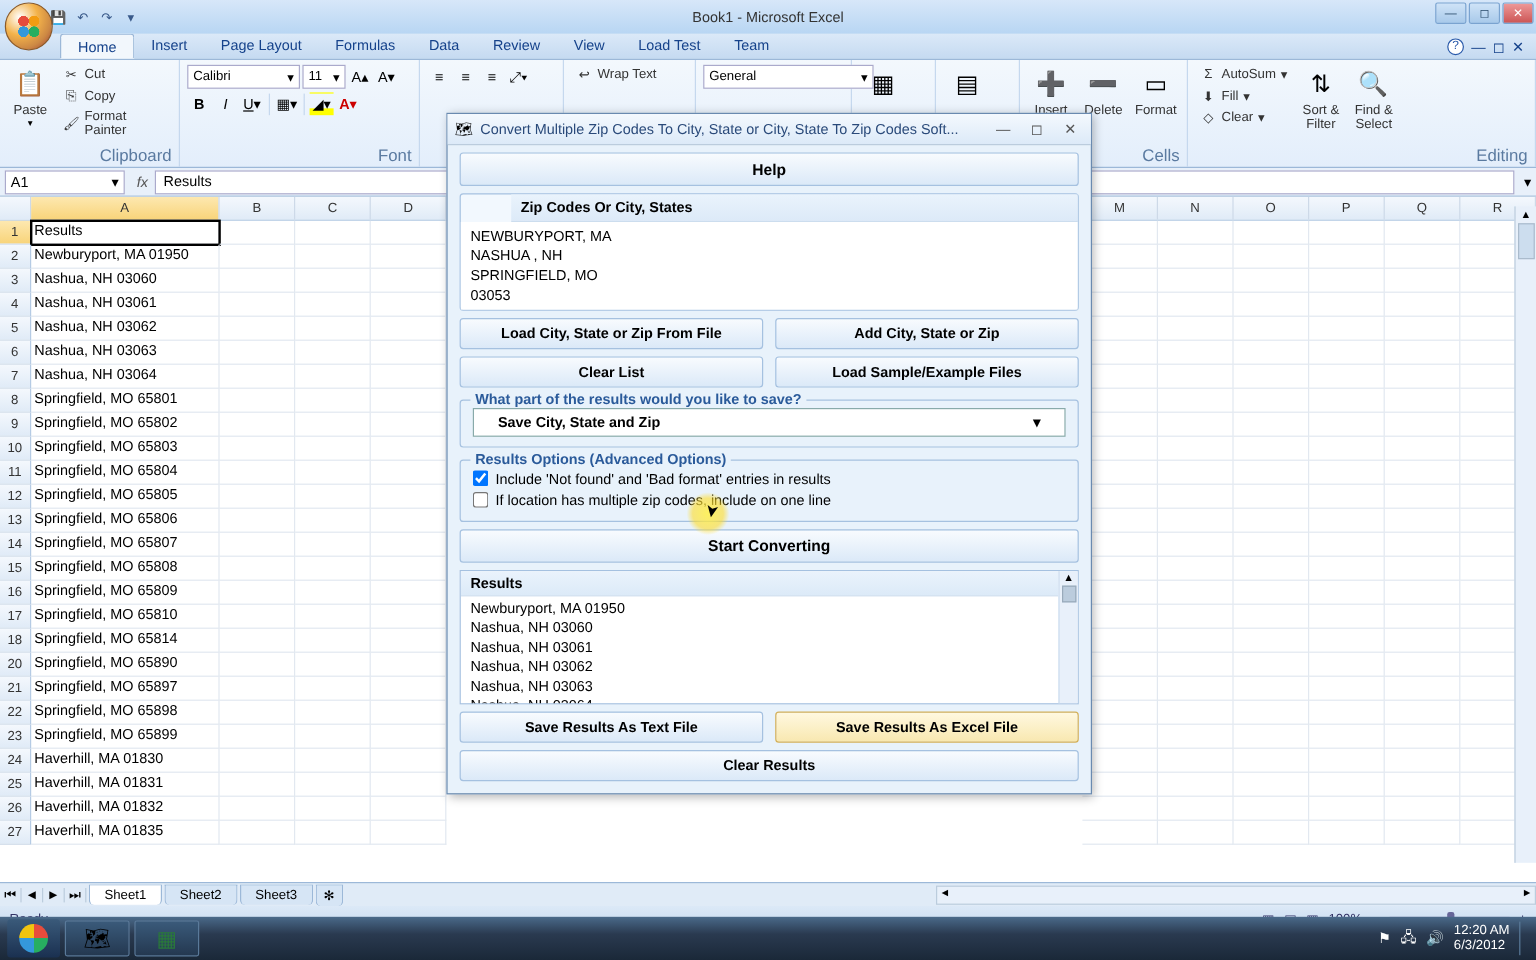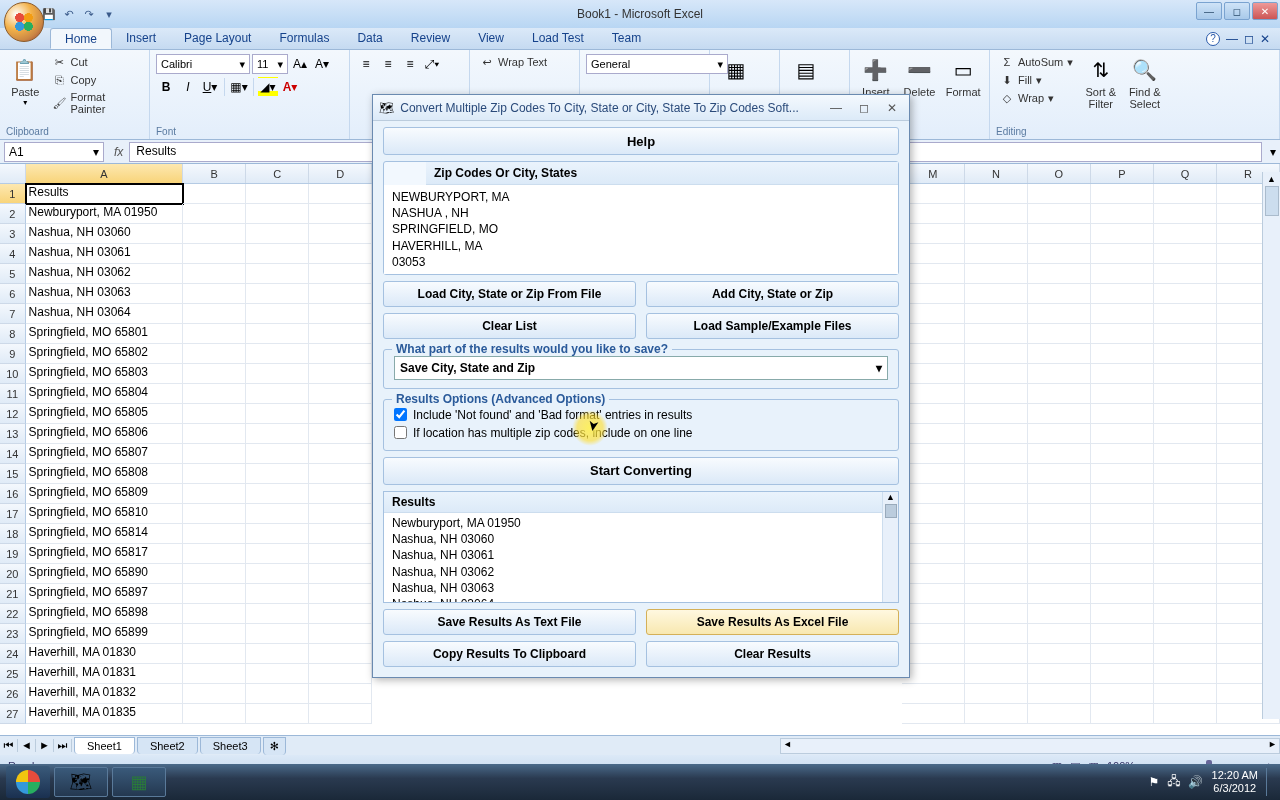--- a/index.html
+++ b/index.html
@@ -24,21 +24,21 @@
 
 
 .tabs { height:22px; background:linear-gradient(#dbe9f8,#c5daf1); display:flex; padding-left:50px; font-size:12px; border-bottom:1px solid #9cb8d8; }
 .tabs div { padding:3px 14px; cursor:pointer; color:#15428b; }
 .tabs .active { background:#f2f7fc; border:1px solid #9cb8d8; border-bottom:1px solid #f2f7fc; border-radius:3px 3px 0 0; }
 .tabs .helpicon { margin-left:auto; display:flex; gap:6px; padding-right:10px; align-items:center; }
 
 
 .ribbon { height:90px; background:linear-gradient(#f3f8fd,#e3eefb); display:flex; border-bottom:1px solid #9cb8d8; font-size:11px; }
 .group { border-right:1px solid #c5d8ee; padding:4px 6px 2px; display:flex; flex-direction:column; position:relative; }
-.group-label { text-align:left; font-size:10px; color:#5a7aa0; padding:2px 0 0; }
+.group-label { text-align:right; font-size:14px; color:#5a7aa0; padding:2px 0 0; }
 .group-body { flex:1; display:flex; align-items:flex-start; gap:4px; }
 .bigbtn { display:flex; flex-direction:column; align-items:center; width:40px; padding:2px; cursor:pointer; }
 .bigbtn .ic { width:28px; height:28px; display:flex; align-items:center; justify-content:center; font-size:20px; }
 .bigbtn .lbl { font-size:11px; text-align:center; line-height:1.1; margin-top:2px; color:#333; }
 .smrow { display:flex; flex-direction:column; gap:2px; }
 .smbtn { display:flex; align-items:center; gap:4px; padding:1px 4px; font-size:11px; cursor:pointer; color:#333; }
 .smbtn .ic { width:14px; height:14px; font-size:11px; display:inline-flex; align-items:center; justify-content:center; }
 .fontbox { display:flex; flex-direction:column; gap:3px; }
 .fontrow { display:flex; gap:2px; align-items:center; }
 .combo { height:20px; border:1px solid #aac; background:#fff; font-size:11px; padding:1px 4px; display:flex; align-items:center; justify-content:space-between; }
@@ -92,42 +92,42 @@
 .dlg-btn { height:28px; background:linear-gradient(#f8fbfe,#dbe9f8); border:1px solid #a5c1e0; border-radius:3px; display:flex; align-items:center; justify-content:center; font-weight:bold; cursor:pointer; font-size:13px; }
 .dlg-btn.small { height:26px; font-size:12px; }
 .dlg-btn.highlight { background:linear-gradient(#fff8e0,#f8e8b0); border-color:#d4b058; }
 .btnrow { display:flex; gap:10px; }
 .btnrow .dlg-btn { flex:1; }
 .panel { border:1px solid #a5c1e0; border-radius:3px; background:#f2f8fe; }
 .panel-head { font-weight:bold; padding:4px 8px; background:linear-gradient(#eaf3fc,#dceaf8); border-bottom:1px solid #cde;margin-left:42px; }
 .panel-body { padding:4px 8px; background:#fff; font-size:12px; line-height:1.35; }
 .fieldset { border:1px solid #a5c1e0; border-radius:3px; padding:6px 10px 8px; position:relative; margin-top:4px; }
 .fieldset .legend { position:absolute; top:-8px; left:8px; background:#e8f2fb; padding:0 4px; color:#2a5a9a; font-weight:bold; font-size:12px; }
-.dropdown { height:24px; border:1px solid #8aa; background:#fff; display:flex; align-items:center; padding:0 5px; font-weight:bold; justify-content:space-between; }
+.dropdown { height:24px; border:1px solid #8aa; background:#fff; display:flex; align-items:center; padding:0 20px; font-weight:bold; justify-content:space-between; }
 .chk { display:flex; align-items:center; gap:6px; padding:2px 0; }
 .chk input { width:13px; height:13px; }
 .resultsbox { border:1px solid #a5c1e0; background:#fff; height:112px; display:flex; }
 .resultsbox .list { flex:1; overflow:hidden; }
 .resultsbox .list .hd { font-weight:bold; padding:3px 8px; background:linear-gradient(#eaf3fc,#dceaf8); border-bottom:1px solid #cde; }
 .resultsbox .list .items { padding:2px 8px; line-height:1.35; }
 .resultsbox .sb { width:16px; background:#e8f0fa; border-left:1px solid #cde; display:flex; flex-direction:column; align-items:center; font-size:9px; }
 .resultsbox .sb .thumb { width:12px; height:14px; background:#bcd; border:1px solid #9ab; margin-top:2px; }
 
 
 .cursor-hl { position:absolute; width:36px; height:36px; border-radius:50%; background:radial-gradient(circle,rgba(255,240,80,.9),rgba(255,220,40,.6) 50%,transparent 70%); z-index:30; pointer-events:none; }
 .cursor-hl::after { content:"➤"; position:absolute; left:16px; top:8px; transform:rotate(100deg); color:#000; font-size:14px; }
 
 
 .taskbar { position:absolute; bottom:0; left:0; right:0; height:36px; background:linear-gradient(#4a6a8a,#2a3a50 40%,#1a2838); display:flex; align-items:center; padding:0 6px; gap:4px; }
 .startbtn { width:44px; height:32px; border-radius:3px; background:linear-gradient(#3a5a7a,#1a3050); display:flex; align-items:center; justify-content:center; }
 .startorb { width:24px; height:24px; border-radius:50%; background:
   conic-gradient(#e74c3c 0 90deg,#27ae60 90deg 180deg,#3498db 180deg 270deg,#f1c40f 270deg 360deg); }
 .taskbtn { width:54px; height:30px; border:1px solid #5a7a9a; border-radius:2px; background:linear-gradient(#3a5a7a,#243850); display:flex; align-items:center; justify-content:center; font-size:18px; }
 .tray { margin-left:auto; display:flex; align-items:center; gap:8px; color:#fff; font-size:11px; }
-.tray .clock { text-align:center; line-height:1.2; }
+.tray .clock { text-align:left; line-height:1.2; }
 .tray .ic { font-size:12px; }
 
 .vscroll-grid { position:absolute; right:0; top:172px; width:18px; height:547px; background:#e8f0fa; border-left:1px solid #bcd; z-index:5;}
 .vscroll-grid::before{content:"▲";display:block;text-align:center;font-size:9px;padding-top:2px;}
 .vscroll-grid .th{width:14px;height:30px;background:#cde;border:1px solid #abc;margin:2px auto;}
 </style>
 </head>
 <body>
 
 <div class="titlebar">
@@ -282,21 +282,21 @@
         </div>
     </div>
     <div class="group-label">Cells</div>
   </div>
 
   <div class="group" style="flex:1">
     <div class="group-body">
       <div class="smrow">
         <div class="smbtn"><span class="ic">Σ</span><span>AutoSum</span> ▾</div>
         <div class="smbtn"><span class="ic">⬇</span><span>Fill</span> ▾</div>
-        <div class="smbtn"><span class="ic">◇</span><span>Wrap</span> ▾</div>
+        <div class="smbtn"><span class="ic">◇</span><span>Clear</span> ▾</div>
       </div>
       <div class="bigbtn">
           <span class="ic">⇅</span>
           <span class="lbl">Sort &amp; Filter</span>
         </div>
       <div class="bigbtn">
           <span class="ic">🔍</span>
           <span class="lbl">Find &amp; Select</span>
         </div>
     </div>
@@ -576,34 +576,20 @@
         <div class="cell cellN"></div>
         <div style="width: 538px;"></div>
         <div class="cell cellN"></div>
         <div class="cell cellN"></div>
         <div class="cell cellN"></div>
         <div class="cell cellN"></div>
         <div class="cell cellN"></div>
         <div class="cell cellN"></div>
       </div>
       <div class="row">
-        <div class="rowhead">19</div>
-        <div class="cell cellA">Springfield, MO 65817</div>
-        <div class="cell cellN"></div>
-        <div class="cell cellN"></div>
-        <div class="cell cellN"></div>
-        <div style="width: 538px;"></div>
-        <div class="cell cellN"></div>
-        <div class="cell cellN"></div>
-        <div class="cell cellN"></div>
-        <div class="cell cellN"></div>
-        <div class="cell cellN"></div>
-        <div class="cell cellN"></div>
-      </div>
-      <div class="row">
         <div class="rowhead">20</div>
         <div class="cell cellA">Springfield, MO 65890</div>
         <div class="cell cellN"></div>
         <div class="cell cellN"></div>
         <div class="cell cellN"></div>
         <div style="width: 538px;"></div>
         <div class="cell cellN"></div>
         <div class="cell cellN"></div>
         <div class="cell cellN"></div>
         <div class="cell cellN"></div>
@@ -750,21 +736,20 @@
     <span class="wb">✕</span>
   </div>
   <div class="dlg-body">
     <div class="dlg-btn">Help</div>
     <div class="panel">
       <div class="panel-head">Zip Codes Or City, States</div>
       <div class="panel-body">
         <div>NEWBURYPORT, MA</div>
         <div>NASHUA , NH</div>
         <div>SPRINGFIELD, MO</div>
-        <div>HAVERHILL, MA</div>
         <div>03053</div>
       </div>
     </div>
     <div class="btnrow">
       <div class="dlg-btn small">Load City, State or Zip From File</div>
       <div class="dlg-btn small">Add City, State or Zip</div>
     </div>
     <div class="btnrow">
       <div class="dlg-btn small">Clear List</div>
       <div class="dlg-btn small">Load Sample/Example Files</div>
@@ -800,21 +785,20 @@
           <div>Nashua, NH 03064</div>
         </div>
       </div>
       <div class="sb">▲<div class="thumb"></div></div>
     </div>
     <div class="btnrow">
       <div class="dlg-btn small">Save Results As Text File</div>
       <div class="dlg-btn small highlight">Save Results As Excel File</div>
     </div>
     <div class="btnrow">
-      <div class="dlg-btn small">Copy Results To Clipboard</div>
       <div class="dlg-btn small">Clear Results</div>
     </div>
   </div>
 </div>
 
 <div class="cursor-hl" style="left:572px; top:410px;"></div>
 
 <div class="taskbar">
   <div class="startbtn">
       <div class="startorb"></div>

